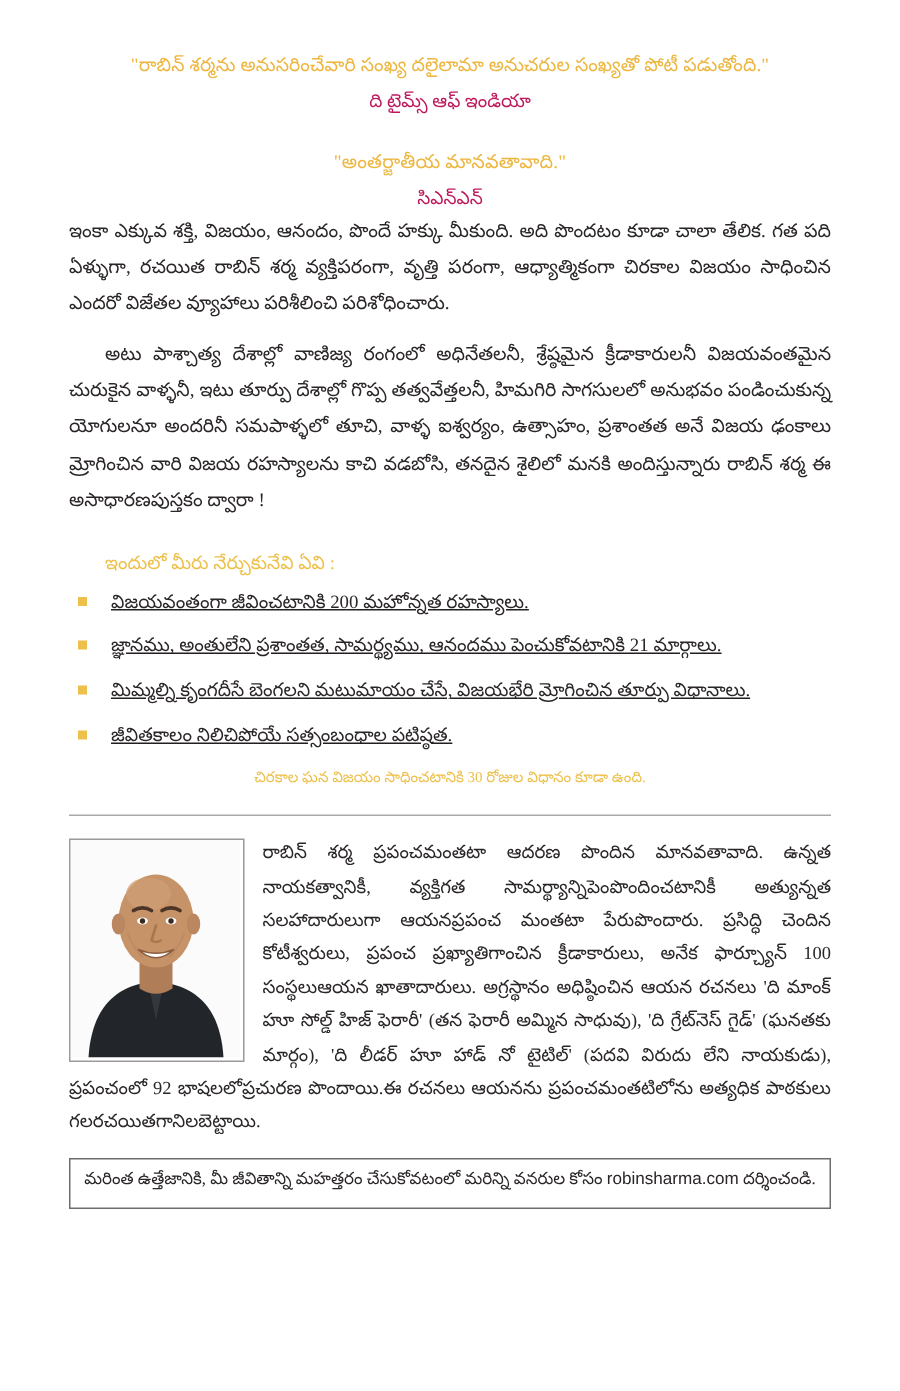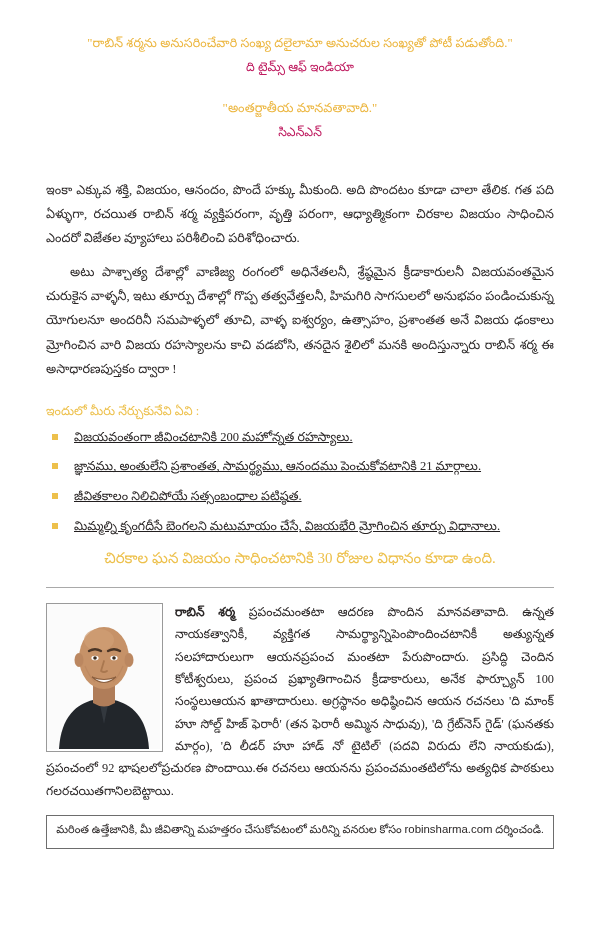--- a/index.html
+++ b/index.html
@@ -41,40 +41,40 @@
   }
   .praise-source {
     color: #be185d;
     font-size: 12.4px;
     margin-top: 7px;
     line-height: 1.4;
   }
 
   
   .body-copy {
-    margin-top: 36px;
   }
   .para {
     font-size: 12.7px;
     line-height: 1.92;
     text-align: justify;
     text-justify: inter-word;
     color: #2a2626;
     margin: 0;
   }
   .para + .para {
     margin-top: 9px;
     text-indent: 24px;
   }
 
   
   .learn-head {
     color: #edc04b;
     font-size: 12.5px;
     margin-top: 19px;
+    margin-left: 24px;
     line-height: 1.6;
   }
   ul.learn-list {
     list-style: none;
     margin: 7px 0 0 0;
     padding: 0;
     text-decoration: underline;
   }
   ul.learn-list li {
     position: relative;
@@ -88,21 +88,21 @@
     content: "";
     position: absolute;
     left: 6px;
     top: 6px;
     width: 6px;
     height: 6px;
     background: #edc04b;
   }
   .learn-footnote {
     color: #edc04b;
-    font-size: 15px;
+    font-size: 10px;
     text-align: center;
     margin-top: 4px;
     line-height: 1.5;
   }
 
   
   .divider {
     border: none;
     border-top: 1px solid #a9a9a9;
     margin: 17px 0 0 0;
@@ -126,21 +126,21 @@
   }
   .author-photo svg { display: block; }
   .author-bio {
     font-size: 12.3px;
     line-height: 1.82;
     text-align: justify;
     color: #2a2626;
     margin: 0;
   }
   .author-name {
-    font-weight: bold;
+    font-weight: normal;
   }
 
   
   .website-box {
     border: 1px solid #6d6d6d;
     margin-top: 13px;
     padding: 5px 8px 10px 8px;
     font-size: 11.2px;
     text-align: center;
     line-height: 1.5;
@@ -166,22 +166,22 @@
 
   <div class="body-copy">
     <p class="para">ఇంకా ఎక్కువ శక్తి, విజయం, ఆనందం, పొందే హక్కు మీకుంది. అది పొందటం కూడా చాలా తేలిక. గత పది ఏళ్ళుగా, రచయిత రాబిన్ శర్మ వ్యక్తిపరంగా, వృత్తి పరంగా, ఆధ్యాత్మికంగా చిరకాల విజయం సాధించిన ఎందరో విజేతల వ్యూహాలు పరిశీలించి పరిశోధించారు.</p>
     <p class="para">అటు పాశ్చాత్య దేశాల్లో వాణిజ్య రంగంలో అధినేతలనీ, శ్రేష్ఠమైన క్రీడాకారులనీ విజయవంతమైన చురుకైన వాళ్ళనీ, ఇటు తూర్పు దేశాల్లో గొప్ప తత్వవేత్తలనీ, హిమగిరి సాగసులలో అనుభవం పండించుకున్న యోగులనూ అందరినీ సమపాళ్ళలో తూచి, వాళ్ళ ఐశ్వర్యం, ఉత్సాహం, ప్రశాంతత అనే విజయ ఢంకాలు మ్రోగించిన వారి విజయ రహస్యాలను కాచి వడబోసి, తనదైన శైలిలో మనకి అందిస్తున్నారు రాబిన్ శర్మ ఈ అసాధారణపుస్తకం ద్వారా !</p>
   </div>
 
   <div class="learn-head">ఇందులో మీరు నేర్చుకునేవి ఏవి :</div>
   <ul class="learn-list">
     <li>విజయవంతంగా జీవించటానికి 200 మహోన్నత రహస్యాలు.</li>
     <li>జ్ఞానము, అంతులేని ప్రశాంతత, సామర్థ్యము, ఆనందము పెంచుకోవటానికి 21 మార్గాలు.</li>
+    <li>మిమ్మల్ని కృంగదీసే బెంగలని మటుమాయం చేసే, విజయభేరి మ్రోగించిన తూర్పు విధానాలు.</li>
     <li>జీవితకాలం నిలిచిపోయే సత్సంబంధాల పటిష్ఠత.</li>
-    <li>మిమ్మల్ని కృంగదీసే బెంగలని మటుమాయం చేసే, విజయభేరి మ్రోగించిన తూర్పు విధానాలు.</li>
   </ul>
   <div class="learn-footnote">చిరకాల ఘన విజయం సాధించటానికి 30 రోజుల విధానం కూడా ఉంది.</div>
 
   <hr class="divider">
 
   <div class="author-block">
     <div class="author-photo">
       <svg width="113" height="145" viewBox="0 0 113 145" xmlns="http://www.w3.org/2000/svg">
         <rect x="0" y="0" width="113" height="145" fill="#fbfbfb"></rect>
 

